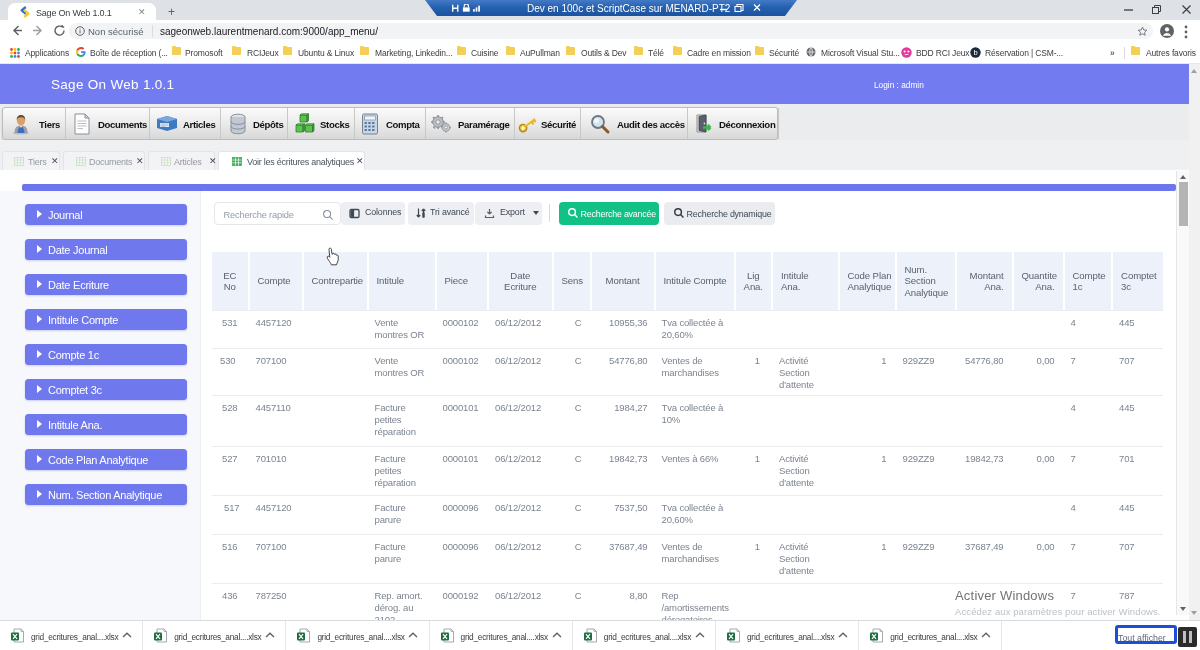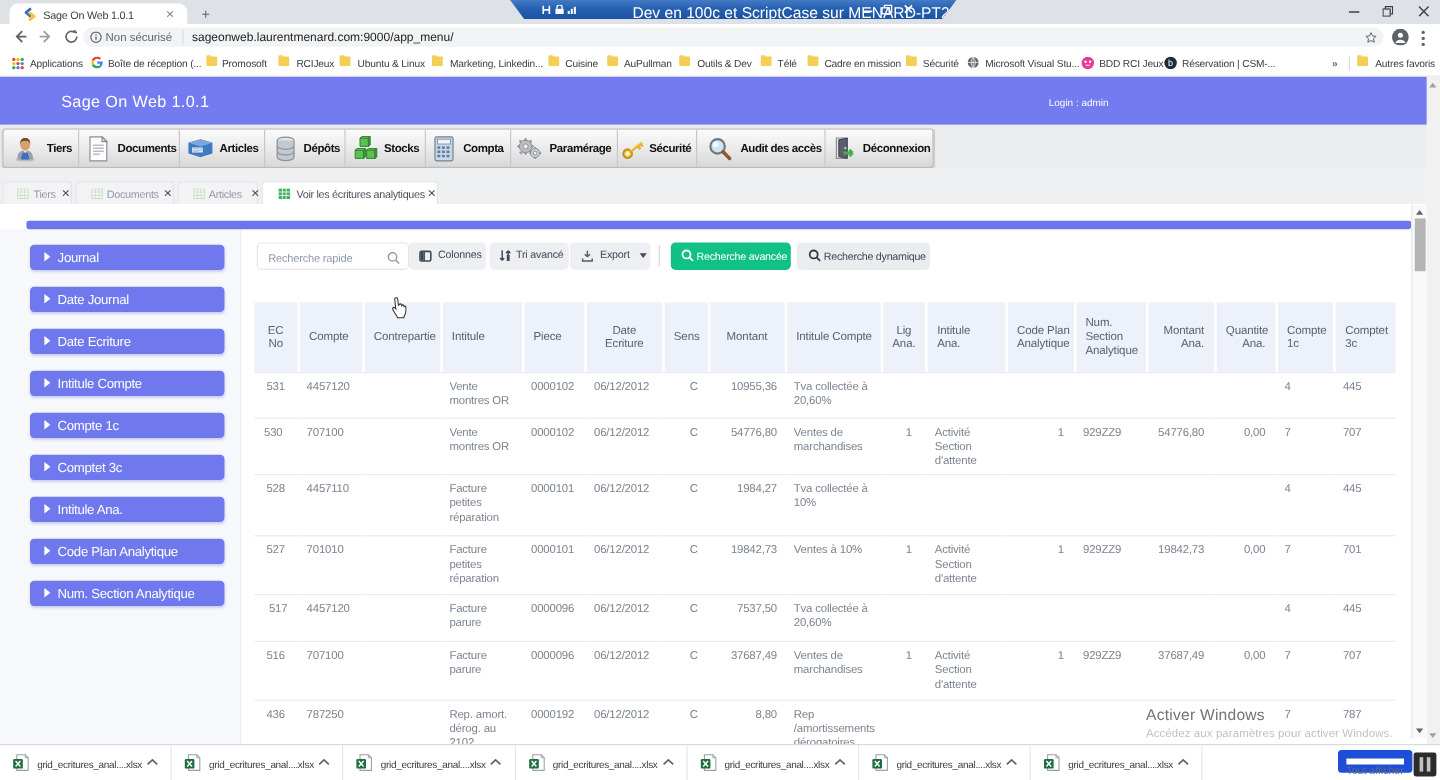--- a/index.html
+++ b/index.html
@@ -11,21 +11,21 @@
   #titlebar { left:0; top:0; width:1200px; height:20px; background:#dee1e6; }
   #tab { left:8px; top:3px; width:148px; height:17px; background:#fff; border-radius:7px 7px 0 0; }
   #tab .title { position:absolute; left:28px; top:4.5px; font-size:9px; letter-spacing:-0.2px; color:#3c4043; }
   #tab .close { position:absolute; left:130px; top:3.5px; font-size:9px; color:#80868b; }
   #newtab { left:168px; top:5px; font-size:12px; color:#5f6368; }
 
   
   #rdp { left:425px; top:0; width:372px; height:16px;
     background:linear-gradient(#447ac6, #2561b0 45%, #1c52a0);
     clip-path:polygon(0 0, 372px 0, 360px 100%, 12px 100%); color:#fff; }
-  #rdp .t { position:absolute; left:102px; top:3px; font-size:13px; color:#fff; }
+  #rdp .t { position:absolute; left:102px; top:3px; font-size:10px; color:#fff; }
 
   
   #addrrow { left:0; top:20px; width:1200px; height:22px; background:#fff; }
   #addrpill { left:69px; top:3px; width:1084px; height:16px; background:#f1f3f4; border-radius:8px; }
   #addrpill .nonsec { position:absolute; left:19px; top:3px; font-size:9.5px; color:#5f6368; }
   #addrpill .sep { position:absolute; left:83px; top:2px; width:1px; height:12px; background:#dadce0; }
   #addrpill .url { position:absolute; left:91px; top:3px; font-size:10px; color:#202124; }
 
   
   #bookmarks { left:0; top:42px; width:1200px; height:22px; background:#fff; border-bottom:1px solid #e6e8ea; }
@@ -90,21 +90,21 @@
   #inscroll { position:absolute; left:1176px; top:1px; width:13px; height:444px; background:#f9f9f9; border-left:1px solid #e4e6e9; }
   #inscroll .thumb { position:absolute; left:2px; top:11px; width:9px; height:44px; background:#b4b4b4; }
 
   
   #bscroll { left:1189px; top:64px; width:11px; height:556px; background:#f1f1f1; }
 
   
   #dlbar { left:0; top:620px; width:1200px; height:30px; background:#fff; border-top:1px solid #d8dadd; }
   .chip { position:absolute; top:0; height:30px; border-right:1px solid #e4e6e8; }
   .chip .nm { position:absolute; left:31px; top:10.5px; font-size:8.3px; letter-spacing:-0.25px; color:#3c4043; white-space:nowrap; }
-  #showall { position:absolute; left:1115px; top:4px; width:62px; height:19px; border:7px solid #1d4ed8; border-radius:3px; background:#fff; font-size:8.8px; color:#5c6b7c; line-height:20px; }
+  #showall { position:absolute; left:1115px; top:4px; width:62px; height:19px; border:3px solid #1d4ed8; border-radius:3px; background:#fff; font-size:8.8px; color:#5c6b7c; line-height:20px; }
   #pausebox { position:absolute; left:1178px; top:6px; width:19px; height:20px; background:#2b2b2b; border-radius:2px; }
   #pausebox:before { content:""; position:absolute; left:4.5px; top:4px; width:3px; height:12px; background:#c0c0c0; }
   #pausebox:after { content:""; position:absolute; left:11px; top:4px; width:3px; height:12px; background:#c0c0c0; }
 </style>
 </head>
 <body>
 <div class="abs" id="titlebar"></div>
 <div class="abs" id="tab">
   <svg style="position:absolute;left:11px;top:3px" width="12" height="12" viewBox="0 0 12 12">
       <path d="M6.8 1 L2.6 4.4 L6.8 7.8" stroke="#3a6fbf" stroke-width="2.3" fill="none" stroke-linejoin="round"></path>
@@ -539,21 +539,21 @@
 </tr>
 <tr class="r" style="height:49.5px">
 <td style="text-align:center">527</td>
 <td style="text-align:left">701010</td>
 <td style="text-align:left"></td>
 <td style="text-align:left">Facture<br>petites<br>réparation</td>
 <td style="text-align:left">0000101</td>
 <td style="text-align:left">06/12/2012</td>
 <td style="text-align:right;padding-right:8px">C</td>
 <td style="text-align:right;padding-right:6px">19842,73</td>
-<td style="text-align:left">Ventes à 10%</td>
+<td style="text-align:left">Ventes à 66%</td>
 <td style="text-align:right;padding-right:11px">1</td>
 <td style="text-align:left">Activité<br>Section<br>d'attente</td>
 <td style="text-align:right">1</td>
 <td style="text-align:left">929ZZ9</td>
 <td style="text-align:right">19842,73</td>
 <td style="text-align:right">0,00</td>
 <td style="text-align:left">7</td>
 <td style="text-align:left">701</td>
 </tr>
 <tr class="r" style="height:39px">

